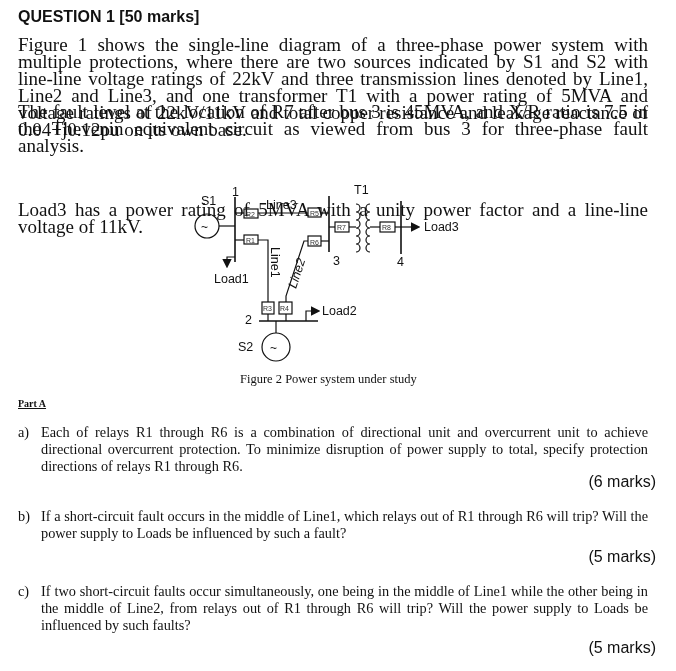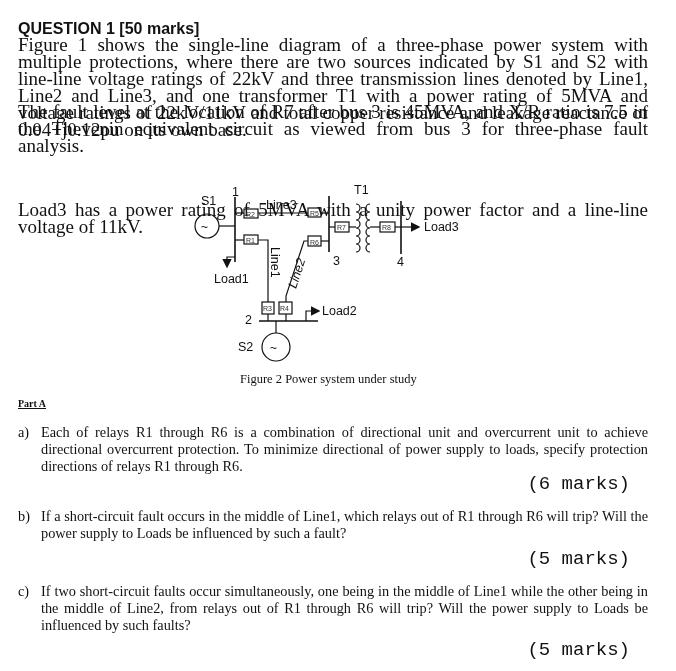--- a/index.html
+++ b/index.html
@@ -1,25 +1,25 @@
 <!DOCTYPE html>
 <html><head>
 <meta charset="utf-8">
 <style>
   html, body { margin: 0; padding: 0; background: #ffffff; }
   body { width: 676px; height: 671px; position: relative; overflow: hidden; color: #111; }
   .abs { position: absolute; }
-  .title { left: 18px; top: 8px; font-family: "Liberation Sans", sans-serif; font-weight: bold; font-size: 16px; margin-top: 12px; }
+  .title { left: 18px; top: 8px; font-family: "Liberation Sans", sans-serif; font-weight: bold; font-size: 16px; }
   .para { left: 18px; width: 630px; font-family: Liberation Serif, serif; font-size: 19px; line-height: 17px; text-align: justify; text-align-last: left; }
   .caption { font-family: "Liberation Serif", serif; font-size: 12.5px; left: 240px; top: 372px; }
   .part { left: 18px; top: 398px; font-family: "Liberation Serif", serif; font-weight: bold; font-size: 10px; text-decoration: underline; }
   .q { left: 18px; width: 630px; font-family: "Liberation Serif", serif; font-size: 14.3px; line-height: 17px; }
   .q .lbl { position: absolute; left: 0; top: 0; }
   .q .body { margin-left: 23px; text-align: justify; text-align-last: left; }
-  .marks { right: 46px; font-family: Liberation Mono, monospace; font-size: 19px; }
+  .marks { right: 20px; font-family: Liberation Sans, sans-serif; font-size: 16px; }
   svg text { font-family: "Liberation Sans", sans-serif; }
 </style>
 </head>
 <body>
 
 <div class="abs title">QUESTION 1 [50 marks]</div>
 
 <div class="abs para" style="top:36px;">Figure 1 shows the single-line diagram of a three-phase power system with multiple protections, where there are two sources indicated by S1 and S2 with line-line voltage ratings of 22kV and three transmission lines denoted by Line1, Line2 and Line3, and one transformer T1 with a power rating of 5MVA and voltage ratings of 22kV/11kV and total copper resistance and leakage reactance of 0.04+j0.12pu on its own base.</div>
 <div class="abs para" style="top:103px;">The fault level at the location of R7 after bus 3 is 45MVA, and X/R ratio is 7.5 in the Thevenin equivalent circuit as viewed from bus 3 for three-phase fault analysis.</div>
 <div class="abs para" style="top:168px;margin-top:33px;">Load3 has a power rating of 5MVA with a unity power factor and a line-line voltage of 11kV.</div>
@@ -109,21 +109,21 @@
     <text x="280" y="311">R4</text>
   </g>
 </svg>
 
 <div class="abs caption">Figure 2 Power system under study</div>
 
 <div class="abs part">Part A</div>
 
 <div class="abs q" style="top:424px;">
   <span class="lbl">a)</span>
-  <div class="body">Each of relays R1 through R6 is a combination of directional unit and overcurrent unit to achieve directional overcurrent protection. To minimize directional of power supply to loads, specify protection directions of relays R1 through R6.</div>
+  <div class="body">Each of relays R1 through R6 is a combination of directional unit and overcurrent unit to achieve directional overcurrent protection. To minimize disruption of power supply to total, specify protection directions of relays R1 through R6.</div>
 </div>
 <div class="abs marks" style="top:473px;">(6 marks)</div>
 
 <div class="abs q" style="top:508px;">
   <span class="lbl">b)</span>
   <div class="body">If a short-circuit fault occurs in the middle of Line1, which relays out of R1 through R6 will trip? Will the power supply to Loads be influenced by such a fault?</div>
 </div>
 <div class="abs marks" style="top:548px;">(5 marks)</div>
 
 <div class="abs q" style="top:583px;">

